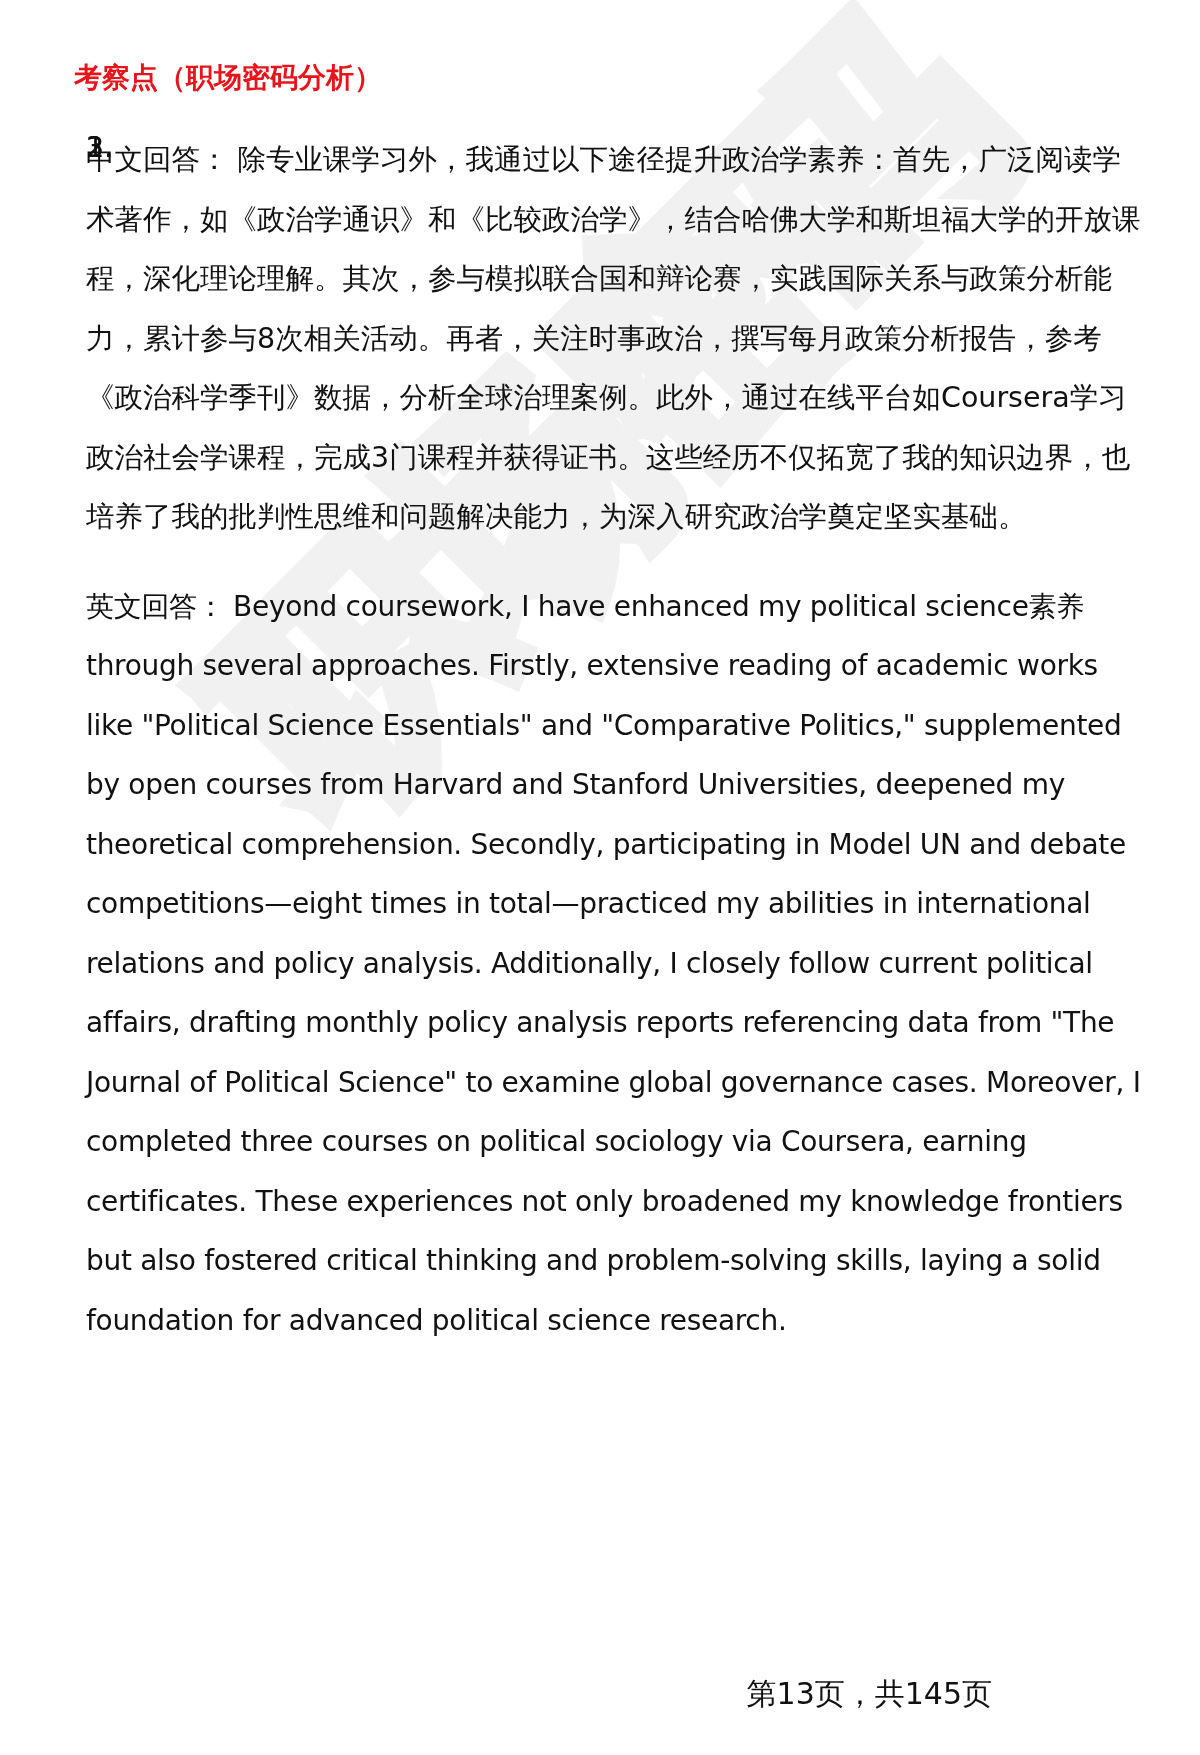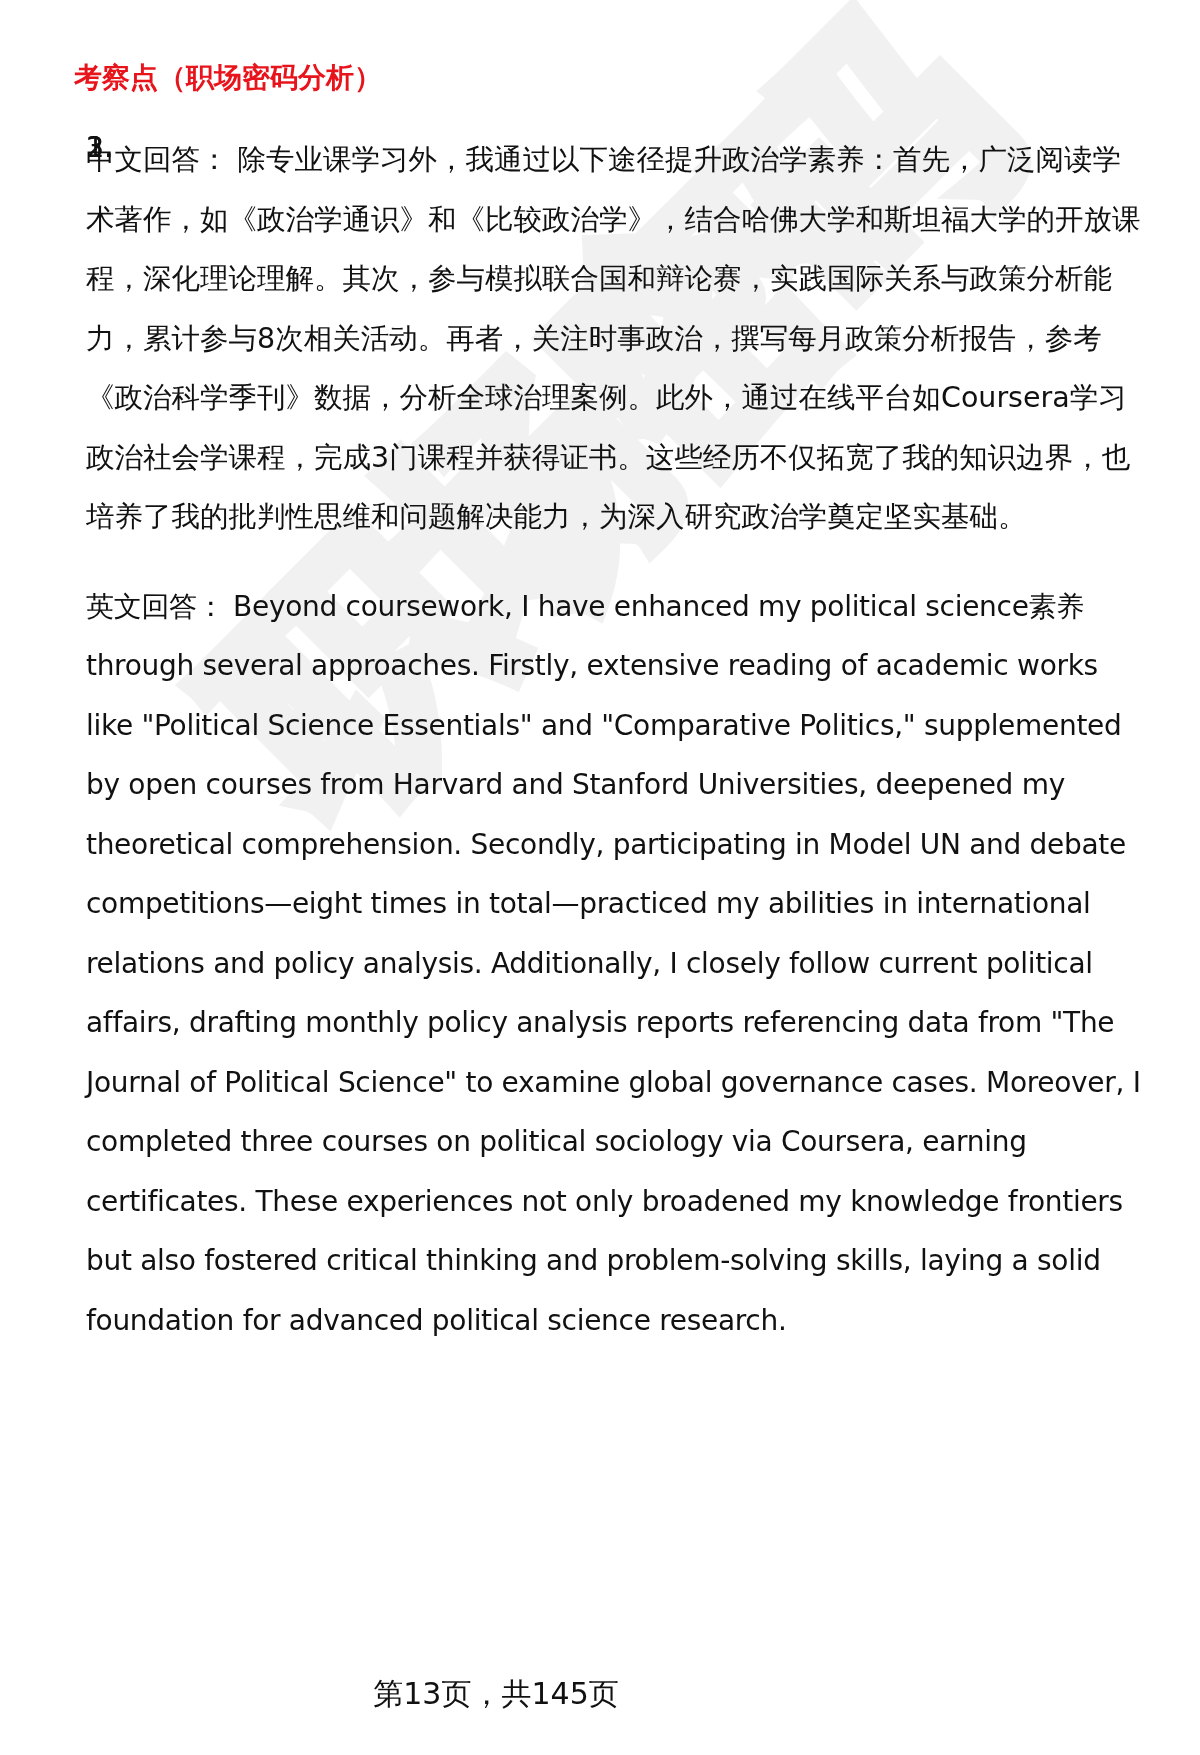--- a/index.html
+++ b/index.html
@@ -11,21 +11,21 @@
                opacity: 0.9; pointer-events: none; z-index: 0; }
   .content { position: absolute; left: 74px; top: 56px; width: 1080px; z-index: 1; }
   .title { color: #e8141c; font-size: 28px; font-weight: bold; line-height: 44px; margin: 0 0 18px 0; }
   ol { margin: 0; padding: 0; list-style: none; }
   ol li { position: relative; padding-left: 54px; font-size: 28.5px; line-height: 59px; }
   ol li .num { position: absolute; left: 12px; top: 0; }
   .para { font-size: 28.5px; line-height: 59.5px; margin: 12px; }
   .para.cn { margin-top: 30px; }
   .para.en { margin-top: 30px; font-family: "DejaVu Sans", sans-serif; font-size: 28px; letter-spacing: -0.3px; }
   .para .label { }
-  .footer { position: absolute; left: 0; width: 992px; top: 1672px; text-align: center;
+  .footer { position: absolute; left: 0; width: 992px; top: 1672px; text-align: right;
             font-size: 30px; line-height: 44px; z-index: 1; }
 </style>
 </head>
 <body>
 
 <div class="watermark">职场密码</div>
 
 <div class="content">
   <h2 class="title">考察点（职场密码分析）</h2>
 

